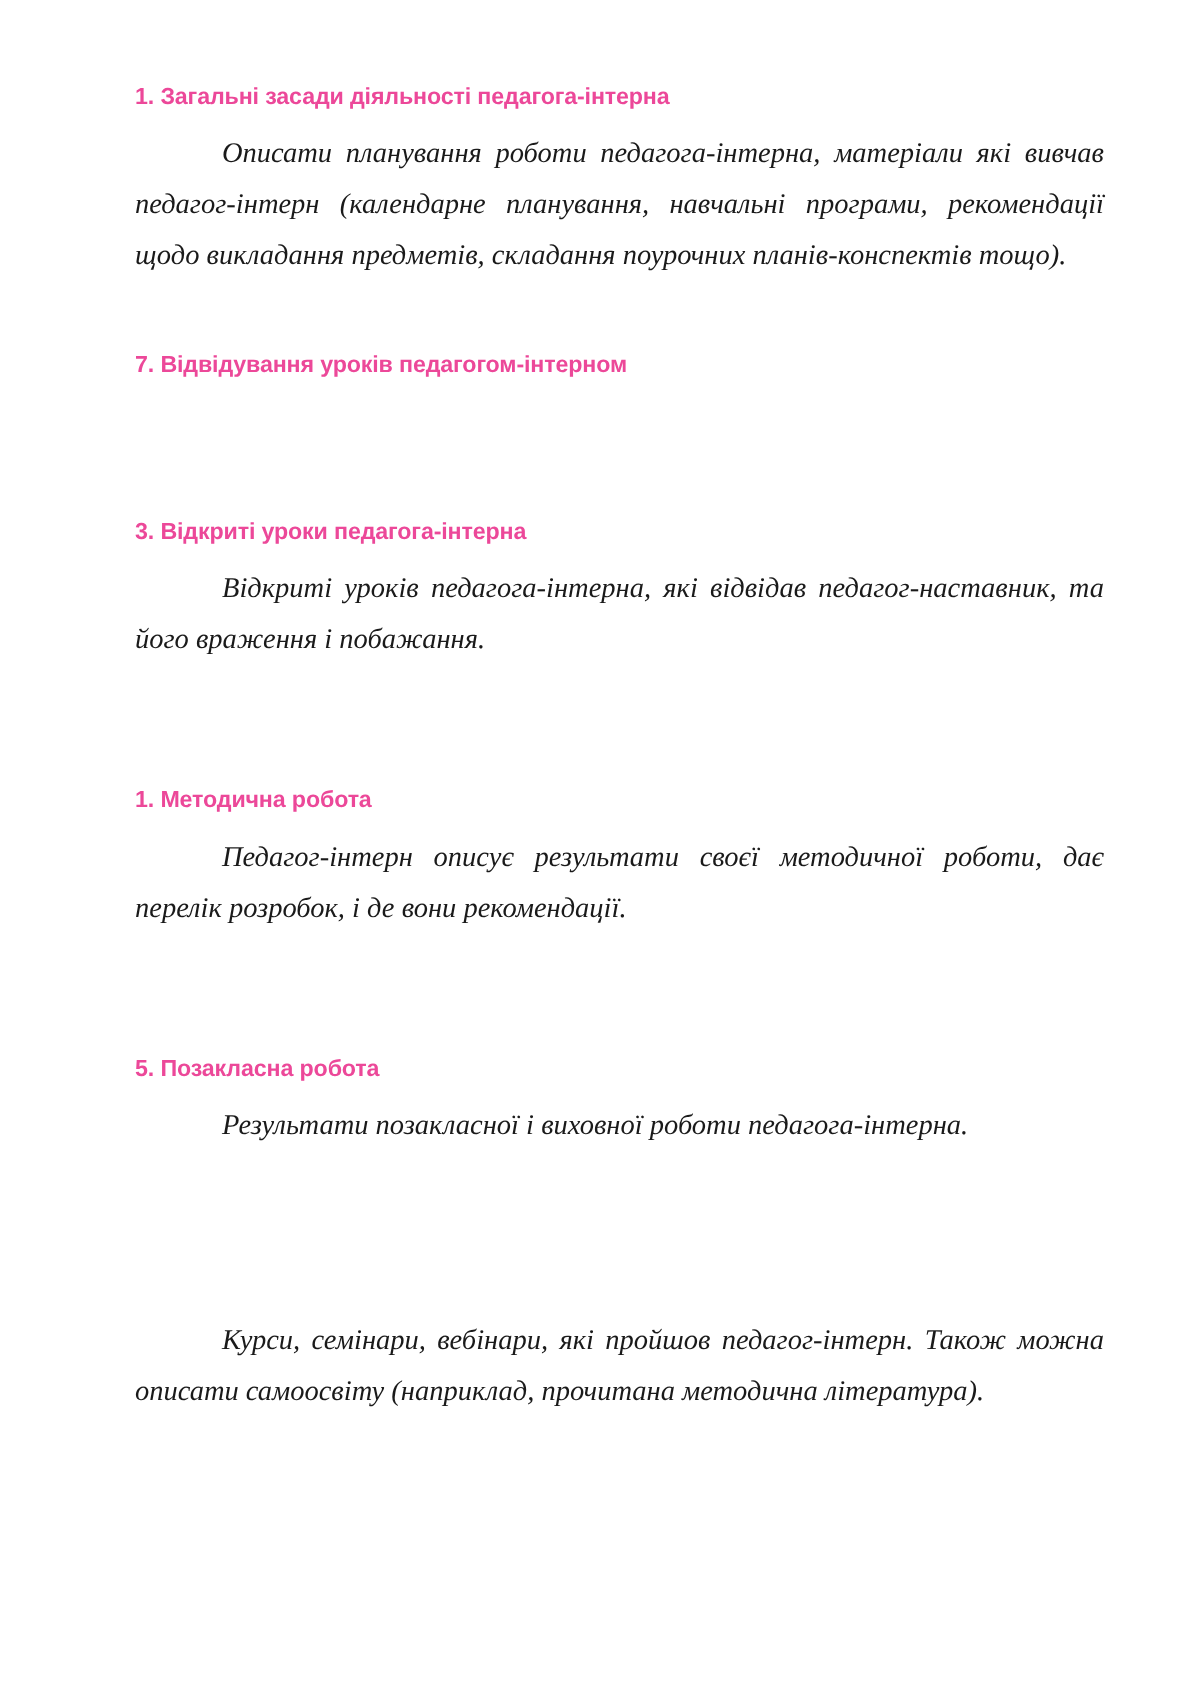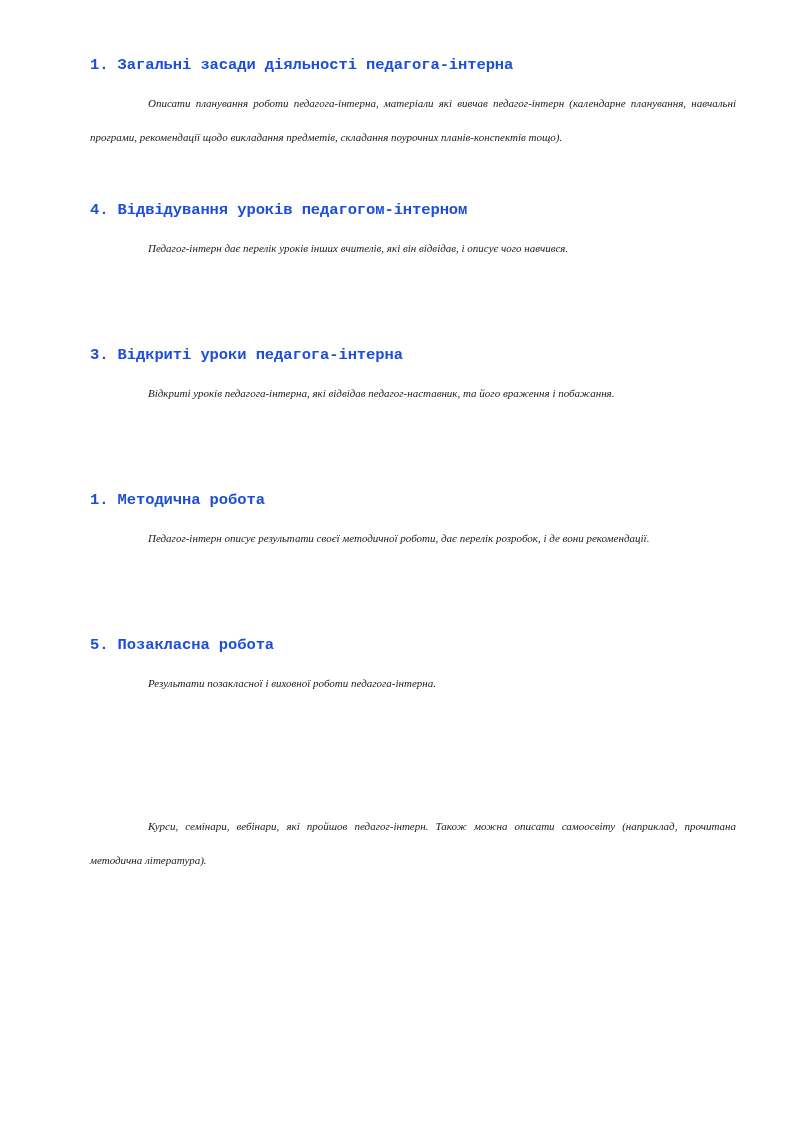--- a/index.html
+++ b/index.html
@@ -21,33 +21,33 @@
     position: absolute;
     left: 90px;
     top: 0;
     width: 646px; 
   }
   .section {
     margin: 0;
     padding: 0;
   }
   .heading {
-    font-family: Liberation Mono, monospace;
+    font-family: Liberation Sans, sans-serif;
     font-weight: bold;
     font-size: 15.5px;
     line-height: 24px;
-    color: #1d4ed8;
+    color: #ec4899;
     letter-spacing: -0.1px;
     margin: 0;
     white-space: nowrap;
   }
   .body-text {
     font-family: "Liberation Serif", "DejaVu Serif", serif;
     font-style: italic;
-    font-size: 11px;
+    font-size: 19px;
     line-height: 34px;
     color: #1a1a1a;
     text-align: justify;
     text-indent: 58px;
     margin: 0;
     padding: 0;
     -webkit-hyphens: none;
     hyphens: none;
     word-spacing: 0px;
   }
@@ -70,23 +70,22 @@
 
     <div class="section">
       <h2 class="heading">1. Загальні засади діяльності педагога-інтерна</h2>
       <div class="head-gap"></div>
       <p class="body-text">Описати планування роботи педагога-інтерна, матеріали які вивчав педагог-інтерн (календарне планування, навчальні програми, рекомендації щодо викладання предметів, складання поурочних планів-конспектів тощо).</p>
     </div>
 
     <div class="gap-md"></div>
 
     <div class="section">
-      <h2 class="heading">4. Відвідування уроків педагогом-інтерном</h2>
+      <h2 class="heading">7. Відвідування уроків педагогом-інтерном</h2>
       <div class="head-gap"></div>
-      <p class="body-text no-justify">Педагог-інтерн дає перелік уроків інших вчителів, які він відвідав, і описує чого навчився.</p>
     </div>
 
     <div class="gap-lg"></div>
 
     <div class="section">
       <h2 class="heading">3. Відкриті уроки педагога-інтерна</h2>
       <div class="head-gap"></div>
       <p class="body-text">Відкриті уроків педагога-інтерна, які відвідав педагог-наставник, та його враження і побажання.</p>
     </div>
 

